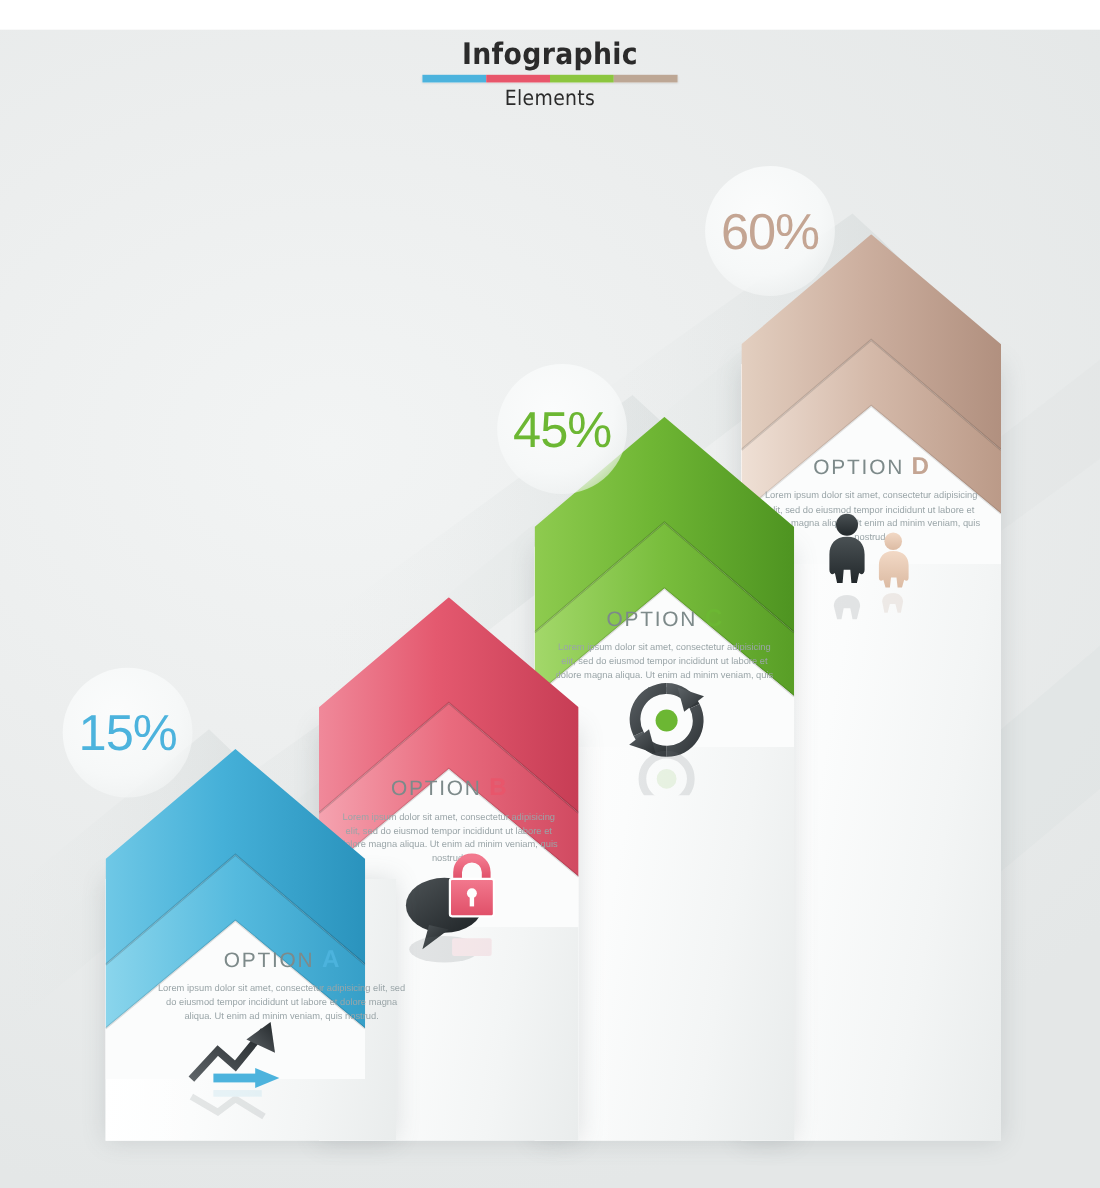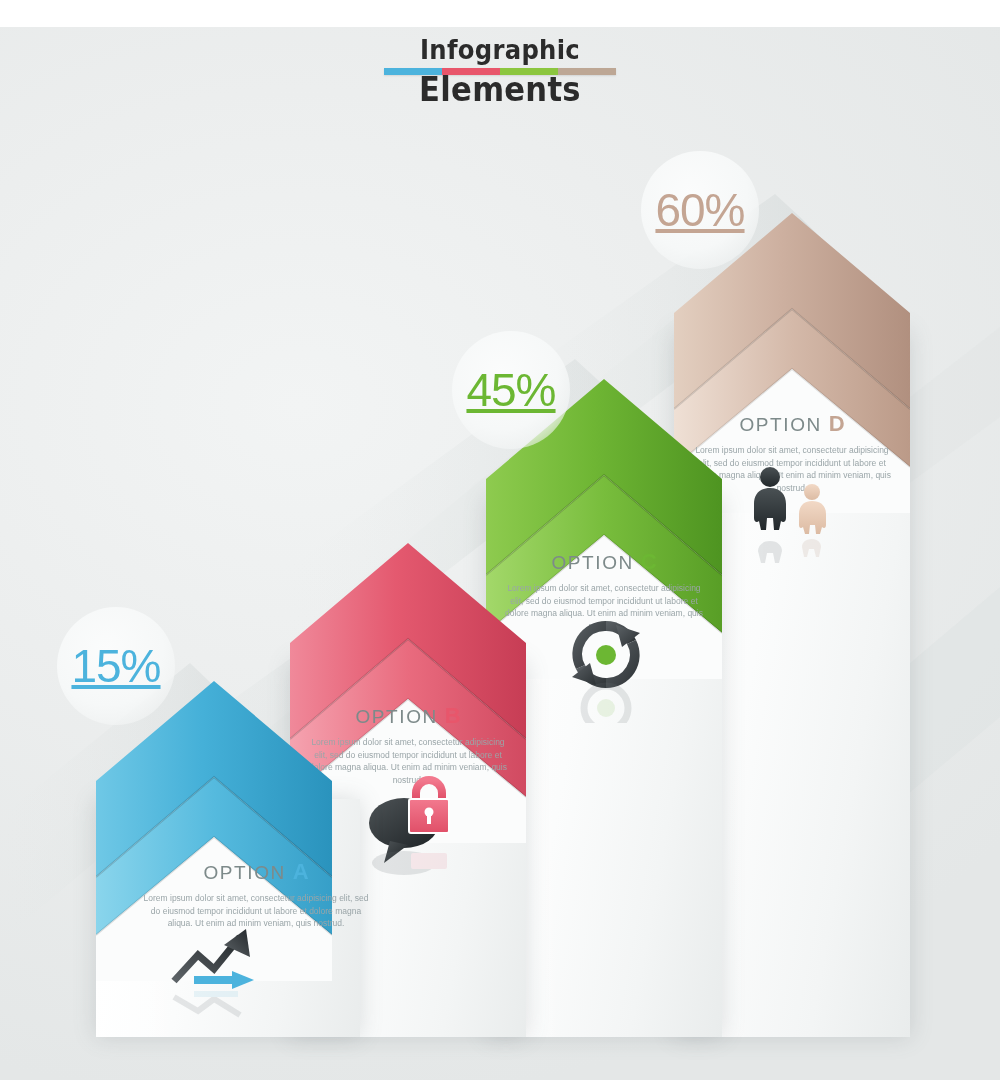--- a/index.html
+++ b/index.html
@@ -24,23 +24,23 @@
     font-size:27px; color:#2b2b2b; letter-spacing:.3px;
     font-family:"DejaVu Sans Condensed","Liberation Sans",sans-serif;
     font-weight:700; line-height:30px;
   }
   #title-bar{
     width:232px;height:7px;margin:3px auto 2px auto;display:flex;
     box-shadow:0 1px 2px rgba(0,0,0,.10);
   }
   #title-bar span{flex:1;height:100%;display:block;}
   #title-sub{
-    font-size:34px;color:#2b2b2b;letter-spacing:.3px;
+    font-size:19px;color:#2b2b2b;letter-spacing:.3px;
     font-family:"DejaVu Sans Condensed","Liberation Sans",sans-serif;
-    font-weight:700;line-height:30px; margin-top:-3px;
+    font-weight:400;line-height:30px; margin-top:-3px;
   }
 
   
   .ribbon{position:absolute;z-index:1;pointer-events:none;}
 
   
   .col{position:absolute;z-index:10;}
   .col .shaft{
     position:absolute;left:0;top:0;width:100%;
     background:linear-gradient(100deg,#ffffff 0%,#fbfcfc 38%,#f3f5f5 72%,#e9ecec 100%);
@@ -72,21 +72,20 @@
   
   .pct{position:absolute;z-index:30;width:118px;height:118px;}
   .pct .disc{
     position:absolute;inset:0;border-radius:50%;
     background:radial-gradient(circle at 42% 36%, #fbfcfc 0%, #f6f8f8 55%, rgba(244,246,246,.55) 78%, rgba(244,246,246,0) 100%);
   }
   .pct .num{
     position:absolute;inset:0;display:flex;align-items:center;justify-content:center;
     font-size:46px;font-family:"Liberation Sans",sans-serif;font-weight:400;
     letter-spacing:-1px;
-    text-decoration:underline;
   }
 
   
   .icon-wrap{position:absolute;z-index:25;}
 
   
   #watermark{
     position:absolute;left:0;top:1008px;width:1000px;height:72px;
     background:#000;z-index:90;
   }

